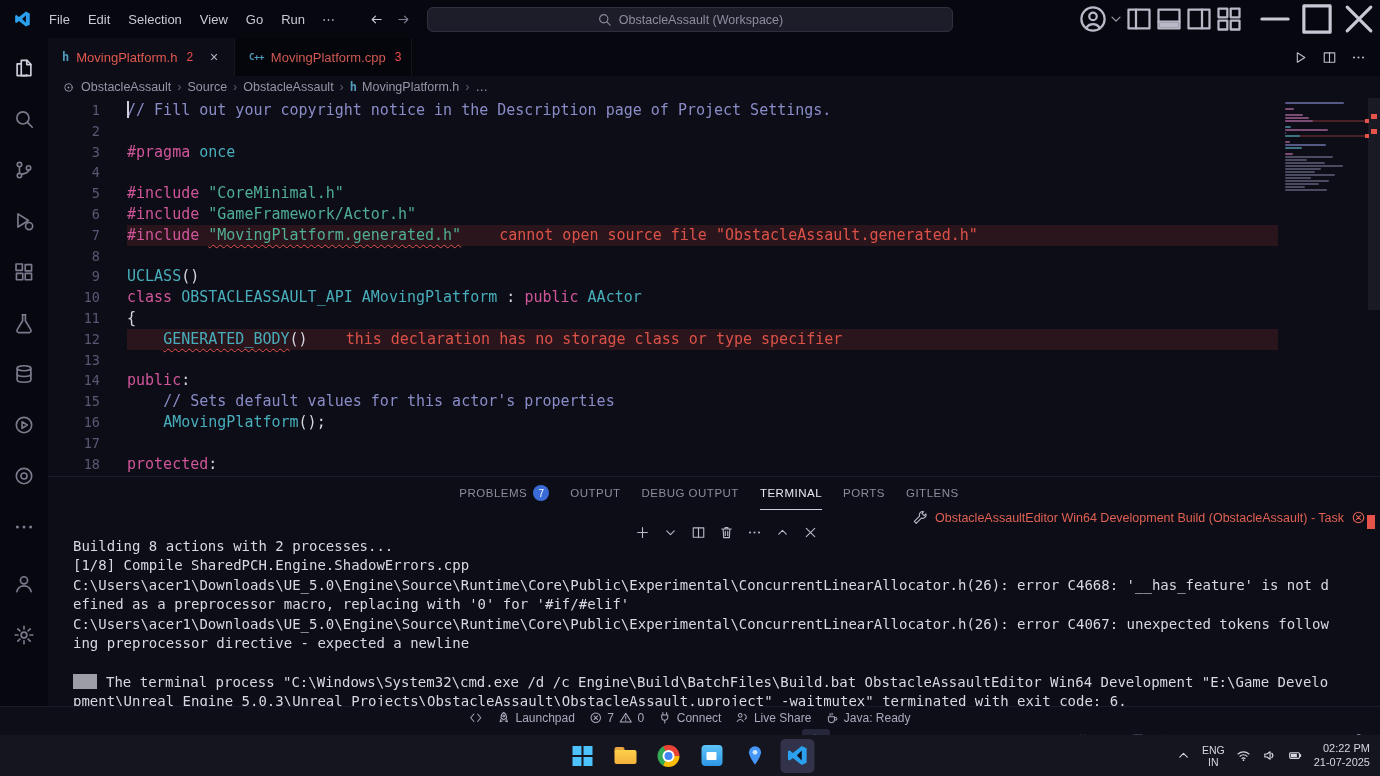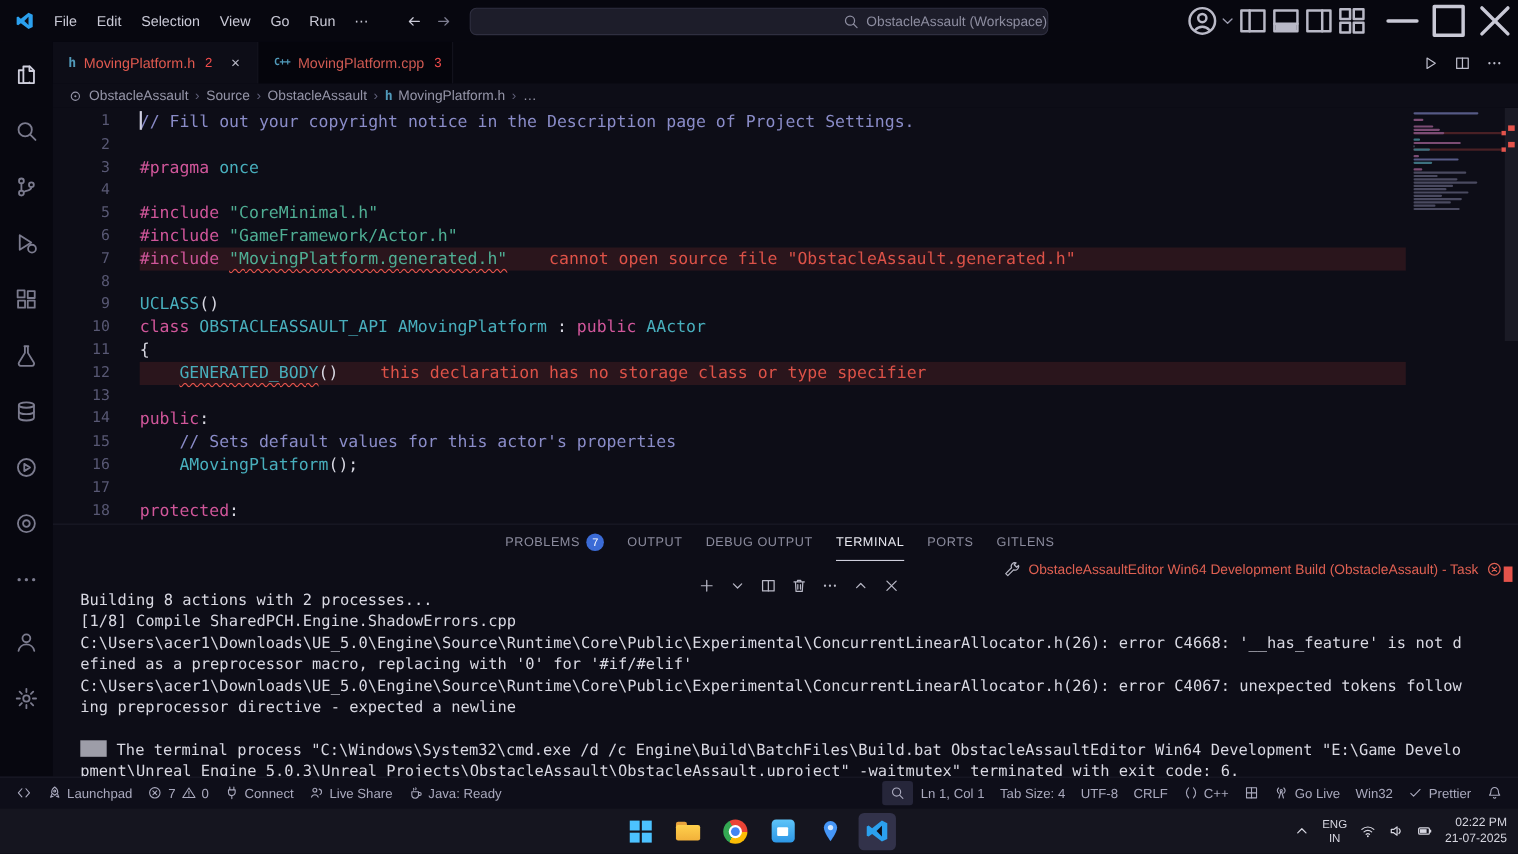--- a/index.html
+++ b/index.html
@@ -13,21 +13,21 @@
     display:flex; align-items:center; color:#c9c9d6; font-size:13px; z-index:9; }
   #app-logo { width:26px; margin-left:10px; display:grid; place-items:center; }
   #app-logo svg { width:18px; height:18px; }
   #menus { display:flex; align-items:center; margin-left:4px; }
   .menu-item { padding:4px 9px; border-radius:5px; cursor:default; }
   .menu-more { padding:4px 8px; color:#c9c9d6; }
   #nav-arrows { display:flex; align-items:center; gap:12px; margin-left:26px; }
   #nav-arrows .fwd { color:#7d7d90; }
   #tb-search { position:absolute; left:50%; top:7px; transform:translateX(-50%); width:526px; height:25px;
     background:#1d1d2a; border:1px solid #2f2f40; border-radius:6px; display:flex; align-items:center;
-    justify-content:flex-end; gap:7px; color:#8d8da0; font-size:12.5px; }
+    justify-content:center; gap:7px; color:#8d8da0; font-size:12.5px; }
   #tb-right { margin-left:auto; display:flex; align-items:center; }
   .tb-icon { width:30px; height:30px; display:grid; place-items:center; color:#b9b9c7; }
   .tb-chev { width:16px; color:#9a9aae; }
   #win-controls { display:flex; margin-left:10px; }
   .win-btn { width:42px; height:38px; display:grid; place-items:center; color:#c9c9d6; }
 
   
   #activitybar { position:absolute; left:0; top:38px; width:48px; height:668px; background:#07070f;
     display:flex; flex-direction:column; align-items:center; padding-top:4px; z-index:5; }
   .ab-item { width:48px; height:51px; display:grid; place-items:center; color:#7b7b8e; }
@@ -98,21 +98,21 @@
   #panel-actions { display:flex; align-items:center; gap:13px; margin-left:14px; color:#b8b8c6; }
   #terminal { padding:6px 0 0 25px; font-family:"DejaVu Sans Mono",monospace; font-size:14px;
     line-height:19.4px; color:#d8d8e2;margin-top:21px; }
   .tline { max-width:149ch; white-space:pre-wrap; word-break:break-all; min-height:19.4px; }
   .tmarker { display:inline-block; width:24px; height:15px; background:#9d9da8; vertical-align:-2px; margin-right:9px; }
   #panel-err-mark { position:absolute; right:5px; top:38px; width:8px; height:14px; background:#e5534b; }
 
   
   #statusbar { position:absolute; left:0; top:706px; width:1380px; height:29px; background:#0e0e19;
     border-top:1px solid #1b1b27; display:flex; align-items:center; padding:0 8px; font-size:12px;
-    color:#a9a9bd; z-index:9; }
+    color:#a9a9bd; z-index:9;flex-direction:column; }
   .sb-item { display:flex; align-items:center; gap:5px; padding:0 7px; height:22px; border-radius:3px; white-space:nowrap; }
   .sb-item .ic svg { width:13.5px; height:13.5px; }
   .sb-item.boxed { background:#26263a; }
   #sb-right { margin-left:auto; display:flex; align-items:center; }
 
   
   #taskbar { position:absolute; left:0; top:735px; width:1380px; height:41px; background:#15151f; z-index:9; }
   #tb-center { position:absolute; left:50%; top:0; transform:translateX(-50%); height:41px; display:flex;
     align-items:center; gap:9px; }
   .tk-icon { width:34px; height:34px; border-radius:5px; display:grid; place-items:center; }

